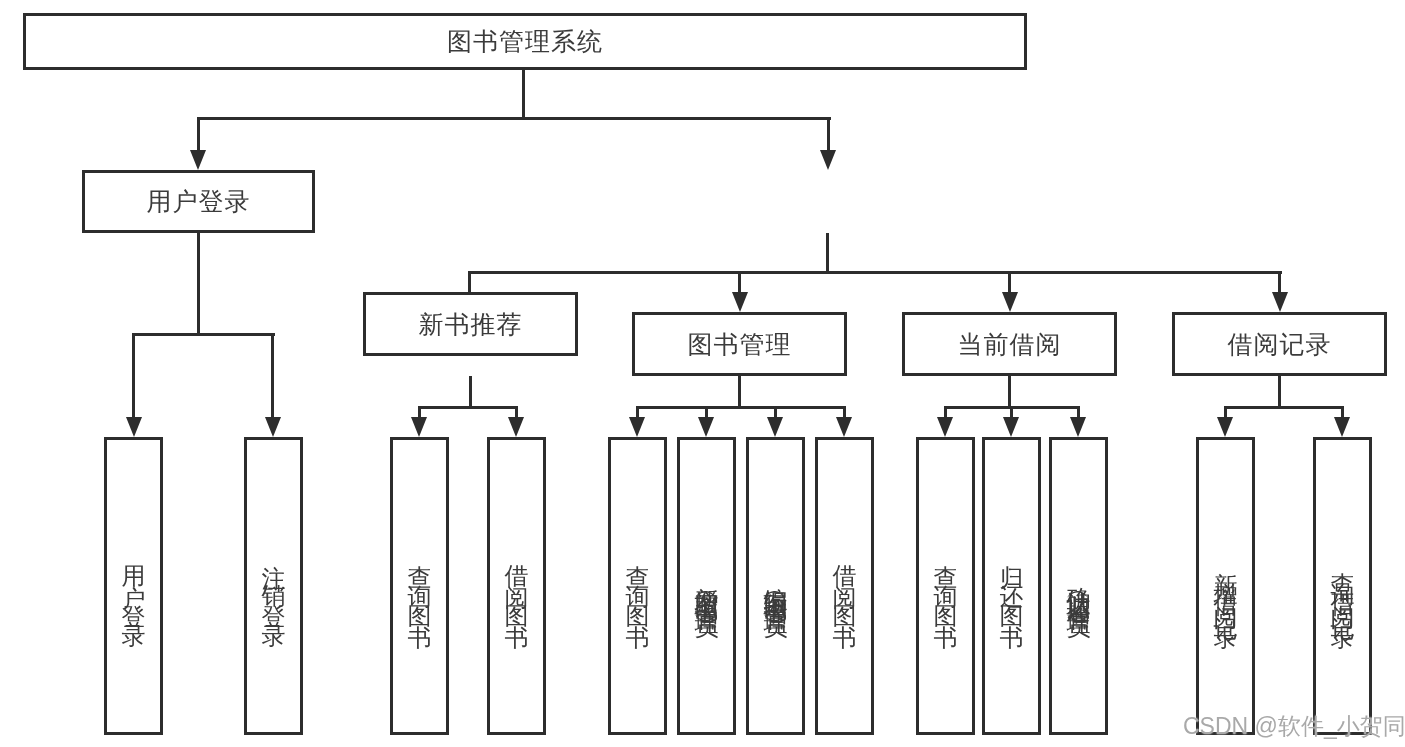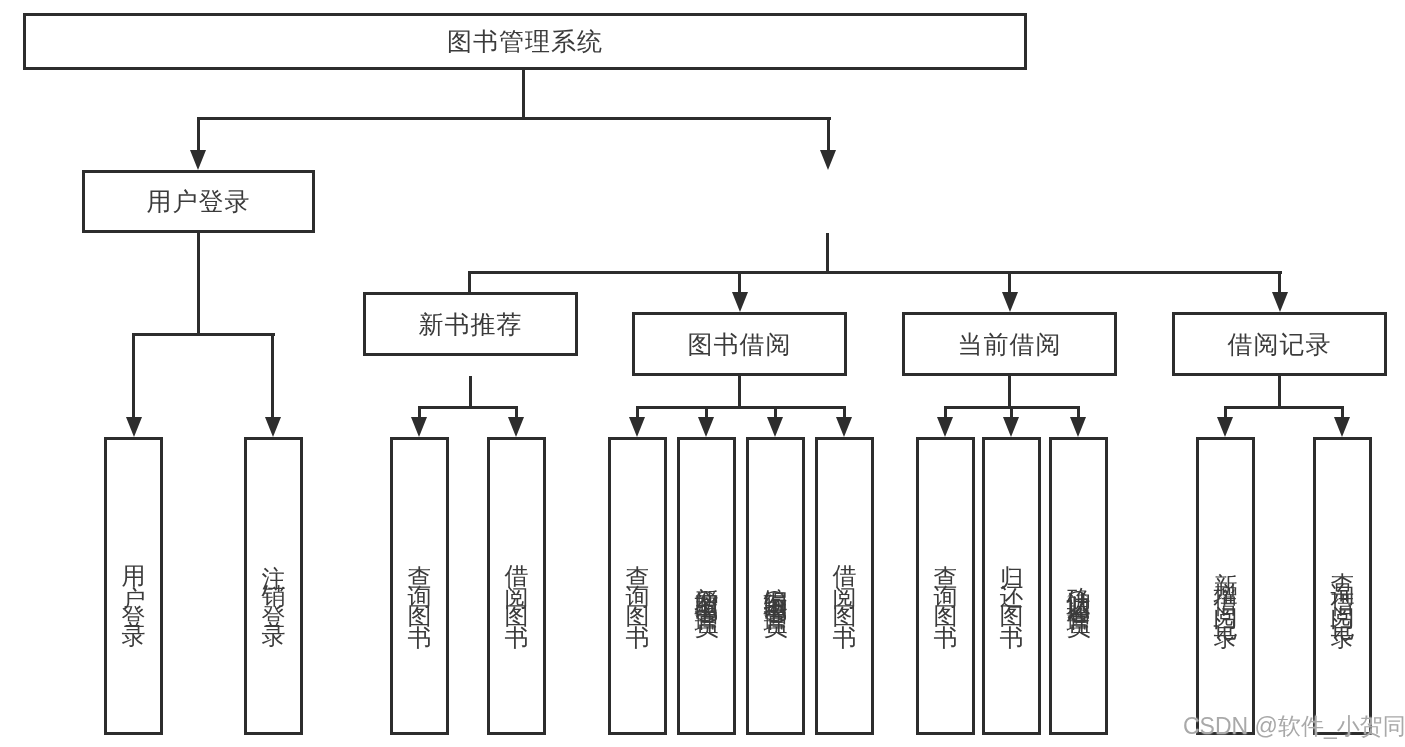--- a/index.html
+++ b/index.html
@@ -102,21 +102,21 @@
   </div>
 
   <div class="node" style="left:82px;top:170px;width:233px;height:63px">
     <span class="hlabel">用户登录</span>
   </div>
 
   <div class="node" style="left:363px;top:292px;width:215px;height:64px">
     <span class="hlabel">新书推荐</span>
   </div>
   <div class="node" style="left:632px;top:312px;width:215px;height:64px">
-    <span class="hlabel">图书借阅</span>
+    <span class="hlabel">图书管理</span>
   </div>
   <div class="node" style="left:902px;top:312px;width:215px;height:64px">
     <span class="hlabel">当前借阅</span>
   </div>
   <div class="node" style="left:1172px;top:312px;width:215px;height:64px">
     <span class="hlabel">借阅记录</span>
   </div>
 
   <div class="node" style="left:104px;top:437px;width:59px;height:298px">
     <span class="vtext vt4">用户登录</span>

